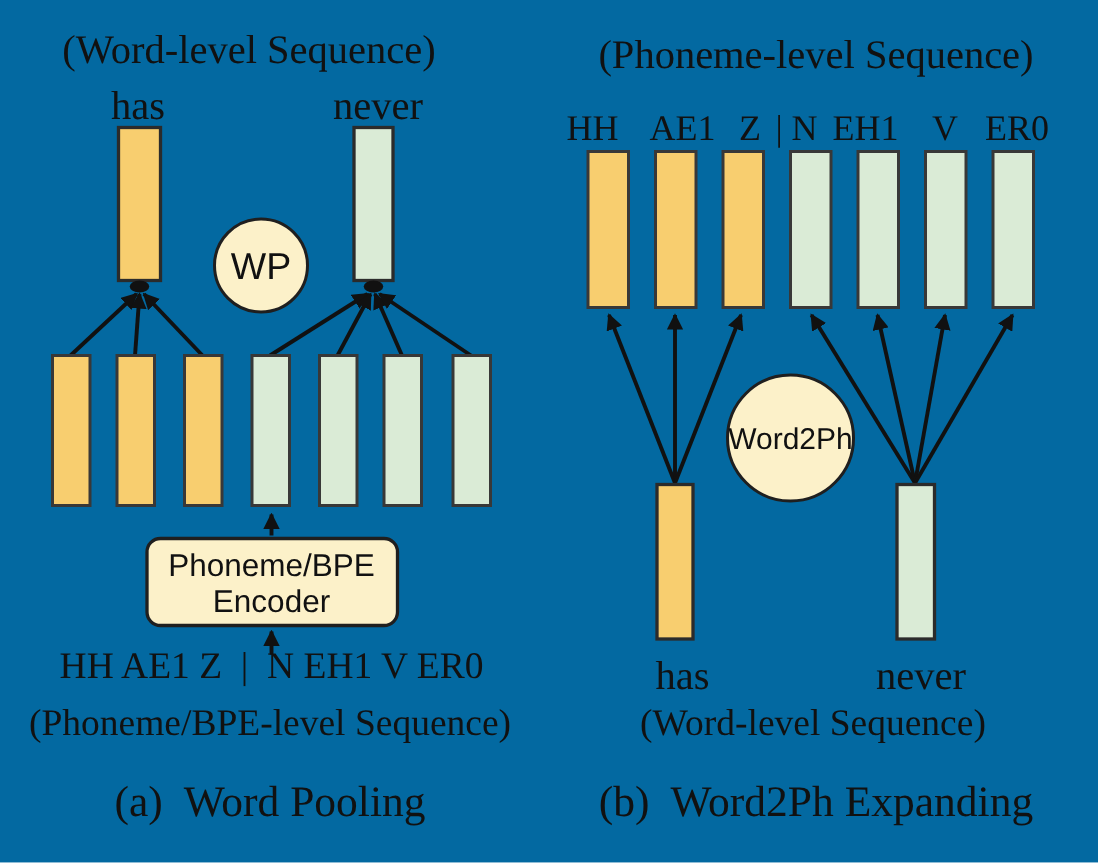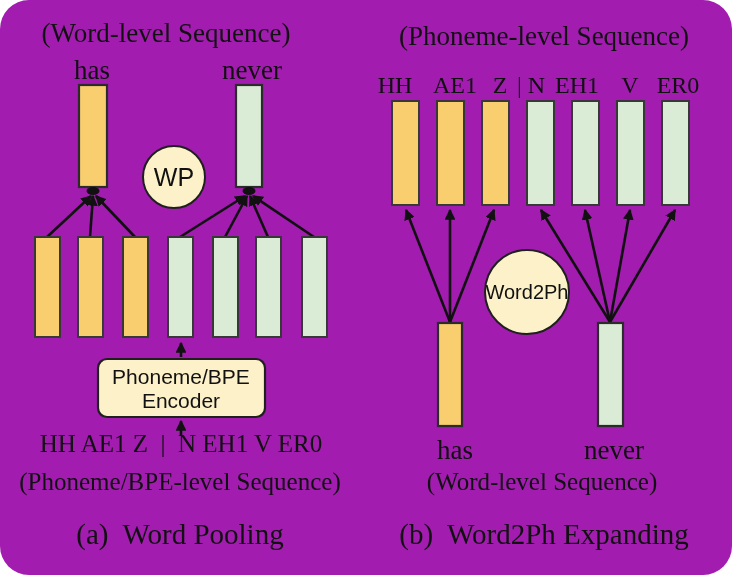--- a/index.html
+++ b/index.html
@@ -1,16 +1,16 @@
 <!DOCTYPE html>
 <html><head>
 <meta charset="utf-8">
 <style>
   html,body{margin:0;padding:0;background:#ffffff;}
-  #stage{position:relative;width:732px;height:575px;background:#a21caf;overflow:hidden;border-radius:29px;}
+  #stage{position:relative;width:732px;height:575px;background:#0369a1;overflow:hidden;}
   svg{display:block;}
   text{fill:#111111;}
   .serif{font-family:"Liberation Serif","DejaVu Serif",serif;}
   .sans{font-family:"Liberation Sans","DejaVu Sans",sans-serif;}
   .t29{font-size:29px;} .t27{font-size:27px;}
   .t25{font-size:25px;} .t24{font-size:24px;} .t21{font-size:21px;} .t20{font-size:20px;}
   .pre{white-space:pre;}
   .bar{stroke:#383838;stroke-width:2;}
   .tallbar{stroke:#2b2b2b;stroke-width:2.2;}
   .op{stroke:#1f1f1f;stroke-width:2;}

